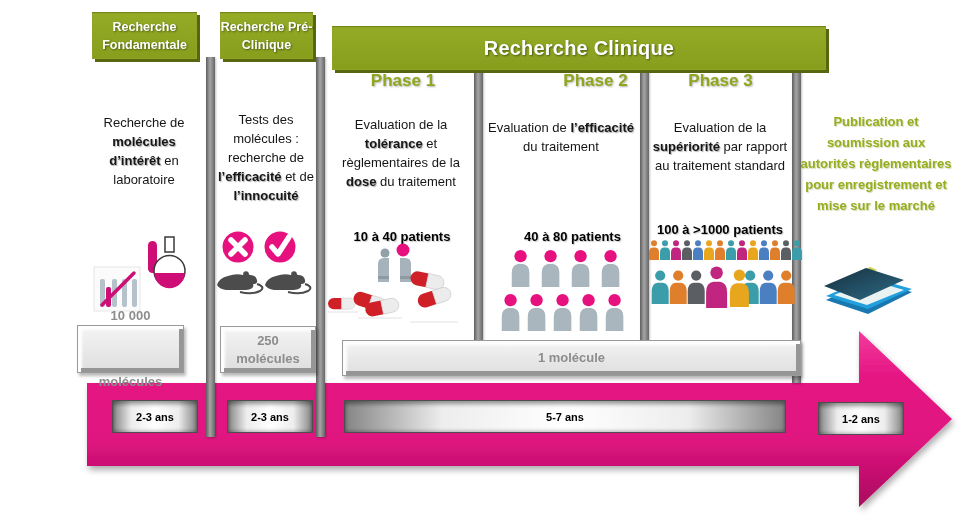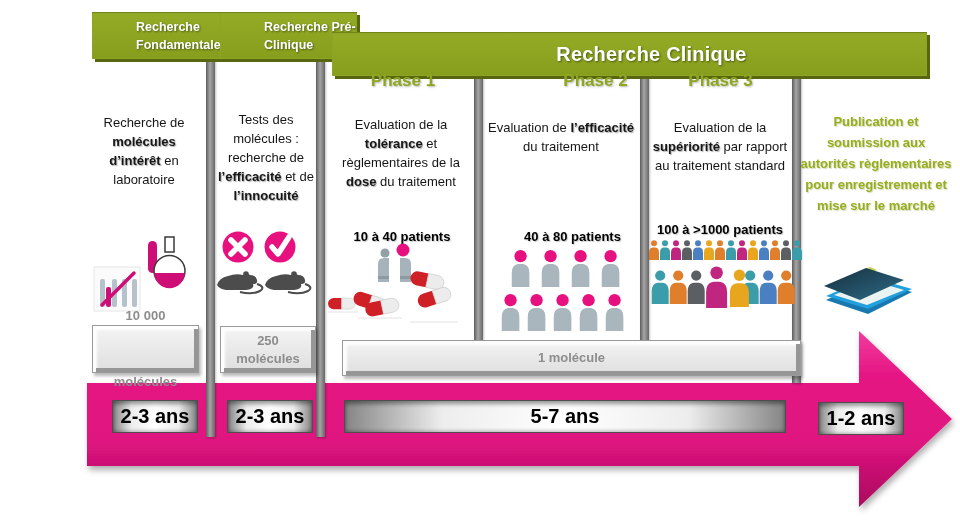--- a/index.html
+++ b/index.html
@@ -2,25 +2,25 @@
 <html><head>
 <meta charset="utf-8">
 <style>
   html,body{margin:0;padding:0;background:#fff;}
   #canvas{position:relative;width:960px;height:529px;background:#fff;overflow:hidden;
           font-family:"Liberation Sans",sans-serif;color:#1c1c1c;}
   .abs{position:absolute;}
 
   
   .ghead{background:linear-gradient(180deg,#93ab26,#879e1d);color:#fff;font-weight:bold;
-         display:flex;align-items:center;justify-content:center;
+         text-align:center;display:flex;align-items:center;justify-content:center;
          line-height:1.45;font-size:12.5px;
          border-top:1px solid #74861a;
          box-shadow:3px 3px 0 #57660f, inset 0 0 0 1px #8ea424;
-         text-shadow:1px 1px 2px rgba(0,0,0,.45);padding-left:44px;}
+         text-shadow:1px 1px 2px rgba(0,0,0,.45);}
   #h-clin{font-size:20px;letter-spacing:.2px;}
 
   
   .divider{width:9px;background:linear-gradient(90deg,#5e5e5e,#a6a6a6 45%,#666);
            box-shadow:1px 1px 2px rgba(0,0,0,.25);}
 
   
   .phlabel{color:#8fa71f;font-weight:bold;font-size:17px;text-align:center;
            text-shadow:1px 1px 2px rgba(90,90,90,.45);}
 
@@ -33,21 +33,21 @@
   
   .bevel{background:linear-gradient(180deg,#f4f4f4,#dedede);
          border:1px solid #9a9a9a;color:#8d8d8d;font-weight:bold;font-size:13px;
          display:flex;flex-direction:column;align-items:center;justify-content:center;
          line-height:1.35;text-align:center;
          box-shadow:inset 3px 3px 0 #fdfdfd, inset -4px -4px 0 #969696,
                     inset 4px 4px 3px rgba(255,255,255,.95), 2px 3px 3px rgba(0,0,0,.28);}
 
   
   .duration{background:linear-gradient(90deg,#858585,#ededed 22%,#ffffff 50%,#ededed 78%,#858585);
-            border:1px solid #4e4e4e;color:#000;font-weight:bold;font-size:20px;
+            border:1px solid #4e4e4e;color:#000;font-weight:bold;font-size:11px;
             display:flex;align-items:center;justify-content:center;
             box-shadow:inset 0 3px 4px rgba(0,0,0,.4), inset 0 -2px 3px rgba(0,0,0,.18);}
 
   
   .pub{color:#96ad1e;font-weight:bold;font-size:13px;line-height:21px;text-align:center;
        text-shadow:1px 1px 1px rgba(140,150,60,.35);}
 
   svg{display:block;}
 </style>
 </head>
@@ -71,21 +71,21 @@
   </svg>
 
   <div class="abs divider" style="left:206px;top:57px;height:380px;"></div>
   <div class="abs divider" style="left:316px;top:57px;height:380px;"></div>
   <div class="abs divider" style="left:474px;top:57px;height:283px;"></div>
   <div class="abs divider" style="left:640px;top:57px;height:283px;"></div>
   <div class="abs divider" style="left:792px;top:57px;height:326px;"></div>
 
   <div class="abs ghead" style="left:92px;top:12px;width:105px;height:46px;">Recherche Fondamentale</div>
   <div class="abs ghead" style="left:220px;top:12px;width:93px;height:46px;">Recherche Pré-Clinique</div>
-  <div class="abs ghead" id="h-clin" style="left:332px;top:32px;width:551px;height:43px;">Recherche Clinique</div>
+  <div class="abs ghead" id="h-clin" style="left:332px;top:26px;width:494px;height:43px;">Recherche Clinique</div>
 
   <div class="abs phlabel" style="left:332px;top:71px;width:142px;">Phase 1</div>
   <div class="abs phlabel" style="left:483px;top:71px;width:157px;padding-left:34px;">Phase 2</div>
   <div class="abs phlabel" style="left:649px;top:71px;width:143px;">Phase 3</div>
 
   <div class="abs bodytext" style="left:214px;top:110px;width:104px;">
     <span>Tests des molécules : recherche de </span><span class="emph">l’efficacité</span><span> et de </span><span class="emph">l’innocuité</span>
   </div>
   <div class="abs bodytext" style="left:86px;top:113px;width:116px;">
     <span>Recherche de </span><span class="emph">molécules d’intérêt</span><span> en laboratoire</span>
@@ -224,21 +224,21 @@
         <stop offset="1" stop-color="#2e6b88"></stop>
       </linearGradient>
     </defs>
     <polygon points="8,28 50,9 57,12 15,31" fill="#c6cf4b"></polygon>
     <polygon points="6,42 50,22 92,34 48,56" fill="#1878b0"></polygon>
     <polygon points="6,38 50,19 92,31 48,51" fill="#22a0dd"></polygon>
     <polygon points="14,37 50,22 84,32 47,47" fill="#e9f3f1"></polygon>
     <polygon points="4,28 46,10 84,22 40,42" fill="url(#bookgrad)"></polygon>
   </svg>
 
-  <div class="abs bevel" style="left:92px;top:325px;width:105px;height:46px;gap:48px;">
+  <div class="abs bevel" style="left:77px;top:325px;width:105px;height:46px;gap:48px;">
     <div>10 000</div>
     <div>molécules</div>
   </div>
   <div class="abs bevel" style="left:220px;top:326px;width:94px;height:45px;">
     <div>250</div>
     <div>molécules</div>
   </div>
   <div class="abs bevel" style="left:342px;top:340px;width:457px;height:34px;">
     <div>1 molécule</div>
   </div>

